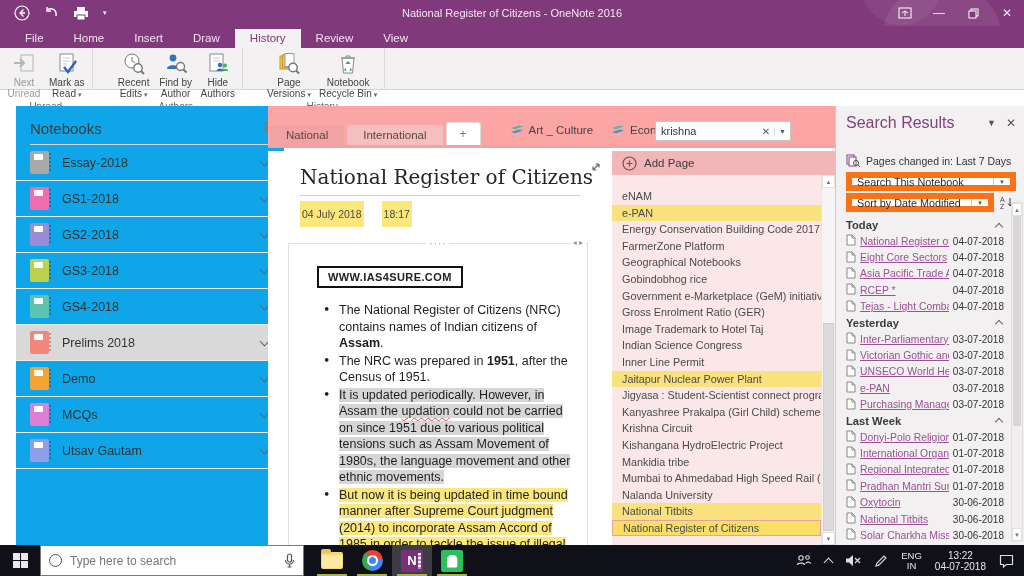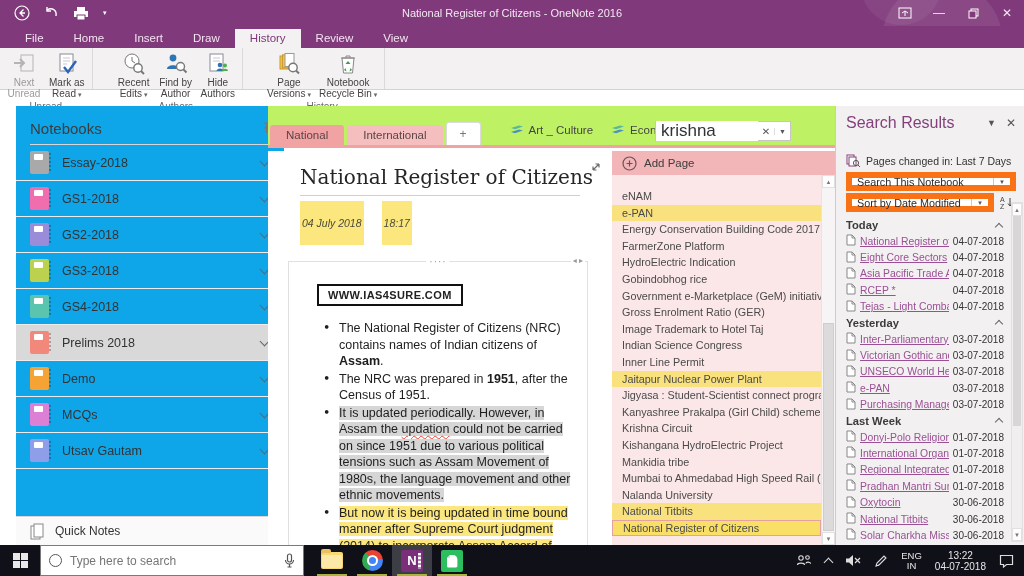--- a/index.html
+++ b/index.html
@@ -51,41 +51,41 @@
   .book::before{content:"";position:absolute;left:4px;top:3px;width:9px;height:6px;background:#fff;border-radius:1px;}
   .book::after{content:"";position:absolute;right:-2px;top:2px;bottom:2px;width:2px;
     background:repeating-linear-gradient(to bottom,rgba(0,0,0,.25) 0 2px,transparent 2px 4px);}
   .nbitem .lbl{margin-left:13px;}
   .chev{width:7px;height:7px;border-right:1.4px solid #666;border-bottom:1.4px solid #666;transform:rotate(45deg);margin-left:auto;margin-right:16px;margin-top:-3px;}
   .quicknotes{position:absolute;left:0;bottom:0;width:268px;height:29px;border-top:1px solid #D8D6D7;display:flex;align-items:center;padding-left:14px;font-size:12px;color:#333;background:#FBFAFB;}
   .quicknotes svg{margin-right:10px;}
 
   
   .center{position:absolute;left:268px;top:0;width:567px;height:439px;}
-  .tabstrip{position:absolute;left:0;top:0;width:567px;height:42px;background:#bef264;}
+  .tabstrip{position:absolute;left:0;top:0;width:567px;height:42px;background:#fca5a5;}
   .tabstrip .bar{position:absolute;left:0;bottom:0;width:567px;height:3px;background:var(--salmon);}
   .stabs{position:absolute;left:2px;bottom:3px;display:flex;align-items:flex-end;}
   .stab{padding:4px 16px;font-size:11.5px;color:#5a4444;border-radius:3px 3px 0 0;margin-right:3px;background:var(--salmon-lt);}
   .stab.active{background:var(--salmon);}
   .plustab{padding:4px 13px;font-size:12px;color:#777;background:#fff;border:1px solid #DCDADB;border-bottom:none;border-radius:3px 3px 0 0;margin-right:3px;}
   .qlinks{display:flex;align-items:center;gap:18px;margin-left:26px;padding-bottom:7px;font-size:11.5px;color:#444;}
   .qlink{display:flex;align-items:center;gap:5px;}
   .more{display:flex;align-items:center;gap:6px;color:#555;font-size:12px;padding-bottom:2px;}
   .searchbox{position:absolute;right:44px;bottom:7px;width:136px;height:20px;background:#fff;border:1px solid #C8C5C7;display:flex;align-items:center;}
-  .searchbox input{border:none;outline:none;flex:1;font-size:17px;color:#333;padding:0 5px;min-width:0;}
+  .searchbox input{border:none;outline:none;flex:1;font-size:11px;color:#333;padding:0 5px;min-width:0;}
   .searchbox .sx{font-size:10px;color:#555;padding:0 4px;}
   .searchbox .sc{font-size:7px;color:#555;border-left:1px solid #DDD;padding:0 4px;}
 
   
   .editor{position:absolute;left:0;top:45px;width:344px;height:394px;background:#fff;overflow:hidden;}
   .expand{position:absolute;right:10px;top:8px;}
   .ptitle{margin:14px 0 0 32px;font-family:"DejaVu Serif",serif;font-size:20px;color:#262626;}
   .phr{margin:6px 32px 0 32px;border-bottom:1px solid #CFCFCF;}
   .pdate{margin:5px 0 0 32px;font-size:10.5px;color:#4a4a3a;display:flex;gap:18px;}
-  .pdate span{background:var(--hl-yellow);padding:16px 2px;font-style:italic;}
+  .pdate span{background:var(--hl-yellow);padding:7px 2px;}
   .ncontainer{position:relative;margin:16px 24px 0 20px;border:1px solid #E0E0E0;padding:14px 8px 8px 10px;}
   .nchandle{position:absolute;top:-6px;left:50%;transform:translateX(-50%);color:#999;font-size:10px;letter-spacing:1px;background:#fff;padding:0 3px;}
   .ncresize{position:absolute;top:-6px;right:2px;color:#999;font-size:8px;background:#fff;padding:0 2px;}
   .watermark{display:inline-block;margin:8px 0 14px 18px;border:2px solid #111;padding:3px 9px;font-size:11px;font-weight:bold;letter-spacing:.4px;color:#222;}
   .bullets{list-style:none;margin-left:22px;margin-right:2px;}
   .bullets li{position:relative;padding-left:18px;font-family:"DejaVu Serif",serif;font-size:12.5px;line-height:16.5px;color:#1e1e1e;margin-bottom:1px;}
   .bullets li::before{content:"•";position:absolute;left:2px;top:0;}
   .hl-yellow{background:var(--hl-yellow);}
   .hl-gray{background:var(--hl-gray);}
   .bold{font-weight:bold;}
@@ -361,27 +361,20 @@
             <span class="book" style="background: rgb(221, 127, 213);"></span>
             <span class="lbl">MCQs</span>
             <span class="chev"></span>
           </div>
           <div class="nbitem">
             <span class="book" style="background: rgb(142, 158, 232);"></span>
             <span class="lbl">Utsav Gautam</span>
             <span class="chev"></span>
           </div>
         </div>
-      <div class="quicknotes">
-        <svg width="15" height="17" viewBox="0 0 15 17">
-            <rect x="1" y="3" width="9" height="13" fill="#fff" stroke="#888"></rect>
-            <rect x="4" y="1" width="9" height="13" fill="#fff" stroke="#888"></rect>
-          </svg>
-        <span>Quick Notes</span>
-      </div>
     </div>
 
     <div class="center">
       <div class="tabstrip">
         <div class="stabs" id="stabs">
             <div class="stab active">National</div>
             <div class="stab">International</div>
             <div class="plustab">+</div>
             <div class="qlinks">
               <span class="qlink">
@@ -441,21 +434,21 @@
               <circle cx="7.5" cy="7.5" r="6.5" fill="none" stroke="#6b5252" stroke-width="1.2"></circle>
               <path d="M7.5 4.5v6M4.5 7.5h6" stroke="#6b5252" stroke-width="1.2"></path>
             </svg>
           <span>Add Page</span>
         </div>
         <div class="plist" id="plist">
             <div class="pitem">eNAM</div>
             <div class="pitem yellow">e-PAN</div>
             <div class="pitem">Energy Conservation Building Code 2017</div>
             <div class="pitem">FarmerZone Platform</div>
-            <div class="pitem">HydroElectric Indication</div>
+            <div class="pitem">Geographical Notebooks</div>
             <div class="pitem">Gobindobhog rice</div>
             <div class="pitem">Government e-Marketplace (GeM) initiative</div>
             <div class="pitem">Gross Enrolment Ratio (GER)</div>
             <div class="pitem">Image Trademark to Hotel Taj</div>
             <div class="pitem">Indian Science Congress</div>
             <div class="pitem">Inner Line Permit</div>
             <div class="pitem yellow">Jaitapur Nuclear Power Plant</div>
             <div class="pitem">Jigyasa : Student-Scientist connect program</div>
             <div class="pitem">Kanyashree Prakalpa (Girl Child) scheme</div>
             <div class="pitem">Krishna Circuit</div>

